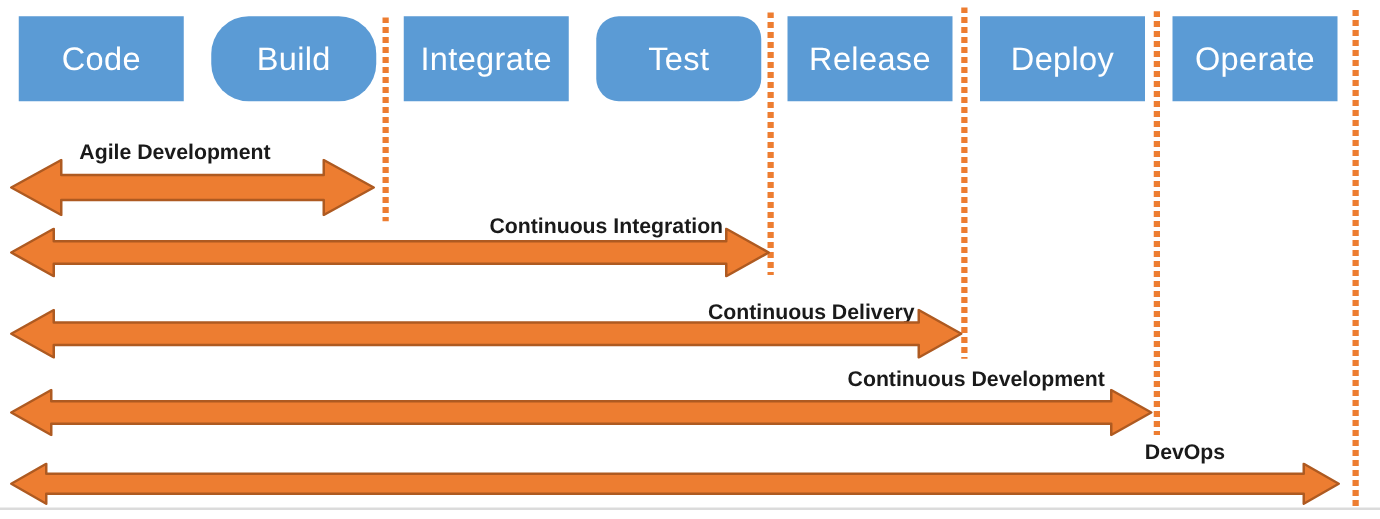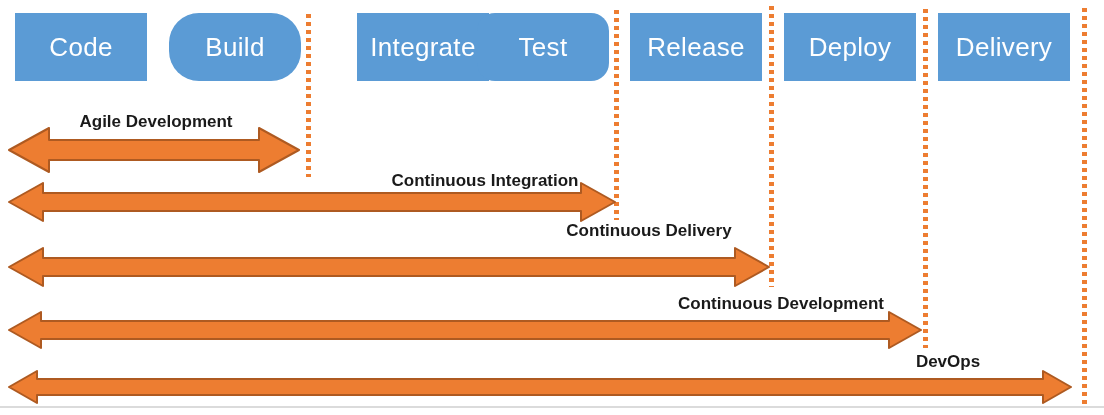--- a/index.html
+++ b/index.html
@@ -7,21 +7,21 @@
   .canvas{
     position:relative;width:1104px;height:415px;background:#ffffff;overflow:hidden;
   }
   
   .stage{
     position:absolute;top:13px;width:132px;height:68px;
     background:#5B9BD5;color:#ffffff;
     display:flex;align-items:center;justify-content:center;
     font-size:26px;font-weight:400;letter-spacing:.3px;
   }
-  .stage-0{left:15px;} .stage-1{left:169px;border-radius:30px;} .stage-2{left:323px;margin-left:34px;}
+  .stage-0{left:15px;} .stage-1{left:169px;border-radius:30px;} .stage-2{left:323px;}
   .stage-3{left:477px;border-radius:18px;} .stage-4{left:630px;} .stage-5{left:784px;} .stage-6{left:938px;}
 
   
   .divider{
     position:absolute;width:5px;
     background:repeating-linear-gradient(to bottom,#ED7D31 0px,#ED7D31 4.5px,transparent 4.5px,transparent 8px);
   }
   .divider-0{left:306px;top:14px;height:163px;}
   .divider-1{left:614px;top:10px;height:210px;}
   .divider-2{left:769px;top:6px;height:281px;}
@@ -34,23 +34,23 @@
   .arrow-1{top:182px;}
   .arrow-2{top:247px;}
   .arrow-3{top:311px;}
   .arrow-4{top:370px;}
 
   
   .arrow-label{
     position:absolute;transform:translateX(-50%);
     font-size:17px;font-weight:700;color:#1a1a1a;white-space:nowrap;
   }
-  .label-0{left:156px;top:112px;}
+  .label-0{left:140px;top:112px;}
   .label-1{left:485px;top:171px;text-align:center;}
-  .label-2{left:649px;top:221px;}
+  .label-2{left:649px;top:240px;}
   .label-3{left:781px;top:294px;}
   .label-4{left:948px;top:352px;}
 
   .baseline{
     position:absolute;left:0;top:406px;width:1104px;height:2px;background:#DBDBDB;
   }
 </style>
 </head>
 <body>
 
@@ -68,21 +68,21 @@
   <div class="stage stage-3">
       <span>Test</span>
     </div>
   <div class="stage stage-4">
       <span>Release</span>
     </div>
   <div class="stage stage-5">
       <span>Deploy</span>
     </div>
   <div class="stage stage-6">
-      <span>Delivery</span>
+      <span>Operate</span>
     </div>
 
   <div class="divider divider-0"></div>
   <div class="divider divider-1"></div>
   <div class="divider divider-2"></div>
   <div class="divider divider-3"></div>
   <div class="divider divider-4"></div>
 
   <div class="arrow-label label-0">Agile Development</div>
   <div class="arrow-label label-1">Continuous Integration</div>

